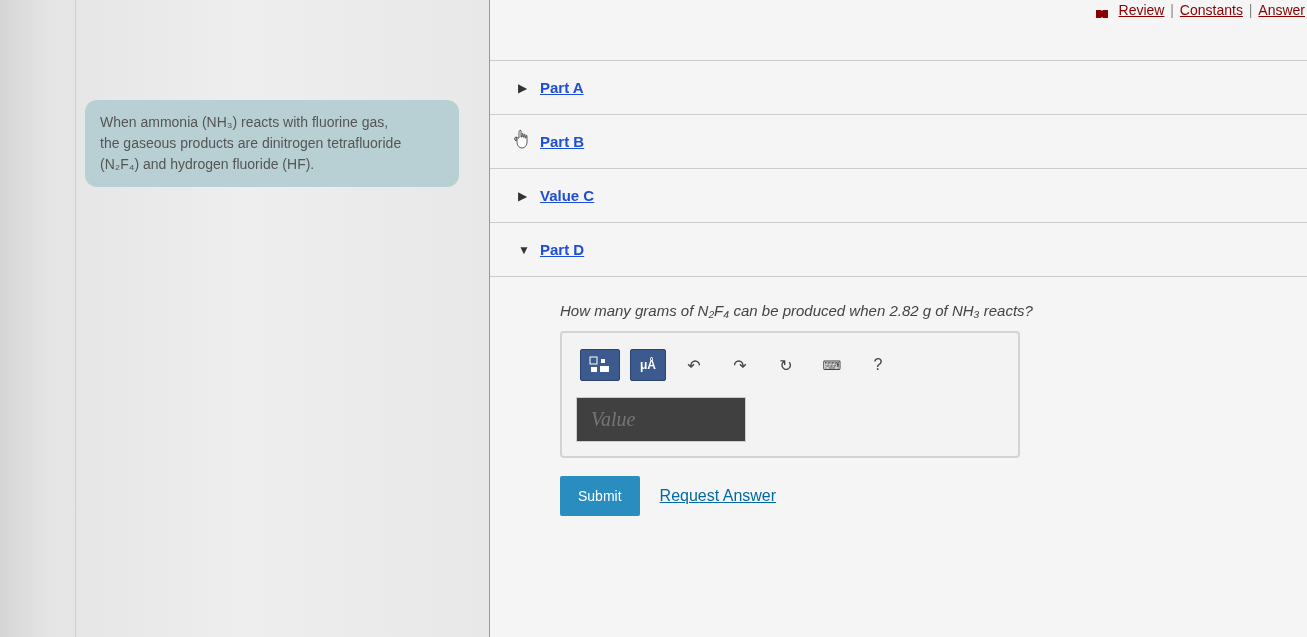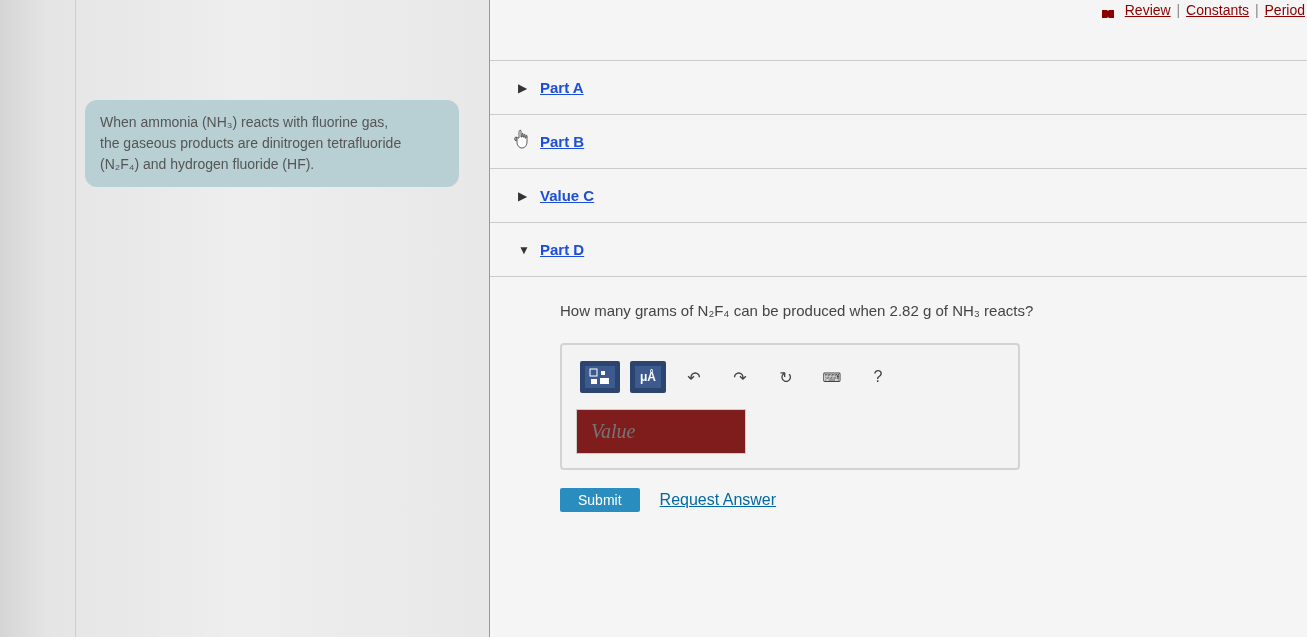--- a/index.html
+++ b/index.html
@@ -92,21 +92,22 @@
   font-size: 15px;
   text-decoration: underline;
 }
 .part-content {
   padding: 25px 30px 10px 70px;
   color: #333;
 }
 .question {
   font-size: 15px;
   color: #444;
-  margin-bottom: 24px;
+  margin-bottom: 12px;
+  font-style: italic;
 }
 .instruction {
   font-size: 14px;
   font-weight: bold;
   color: #333;
   margin-bottom: 15px;
 }
 .answer-box {
   border: 2px solid #d3d3d3;
   border-radius: 4px;
@@ -116,21 +117,21 @@
 }
 .toolbar {
   display: flex;
   align-items: center;
   gap: 10px;
   padding: 6px 8px 12px 8px;
 }
 .tool-btn {
   width: 36px;
   height: 32px;
-  border: 5px solid #0f172a;
+  border: 1px solid #0f172a;
   background: #fff;
   display: flex;
   align-items: center;
   justify-content: center;
   font-size: 16px;
   color: #444;
   cursor: pointer;
   border-radius: 2px;
 }
 .tool-btn.primary {
@@ -143,40 +144,40 @@
 .tool-btn.primary.wide {
   width: 40px;
 }
 .input-row {
   display: flex;
   gap: 6px;
   padding: 4px;
 }
 .value-input, .units-input {
   border: 1px solid #ccc;
-  background: #7f1d1d;
+  background: #404040;
   padding: 10px 14px;
   font-size: 20px;
   font-style: italic;
   color: #aaa;
   font-family: Georgia, serif;
 }
 .value-input { width: 170px; }
 .units-input { width: 200px; }
 .submit-row {
   margin-top: 18px;
   display: flex;
   align-items: center;
   gap: 20px;
 }
 .submit-btn {
   background: #2a8dc0;
   color: #fff;
   border: none;
-  padding: 4px 18px;
+  padding: 12px 18px;
   font-size: 14px;
   cursor: pointer;
   border-radius: 2px;
 }
 .request-link {
   color: #0369a1;
   text-decoration: underline;
   font-size: 16px;
   cursor: pointer;
 }
@@ -200,21 +201,21 @@
   <div class="top-links">
     <span class="book-icon">
       <svg viewBox="0 0 14 10">
           <path d="M1 1 L6 1 L7 2 L8 1 L13 1 L13 9 L8 9 L7 8 L6 9 L1 9 Z" fill="#8a0000"></path>
         </svg>
     </span>
     <a>Review</a>
     <span class="sep">|</span>
     <a>Constants</a>
     <span class="sep">|</span>
-    <a>Period</a>
+    <a>Answer</a>
   </div>
 
   <div class="parts">
 
     <div class="part-header">
       <span class="toggle">▶</span>
       <span class="label">Part A</span>
     </div>
 
     <div class="part-header">

